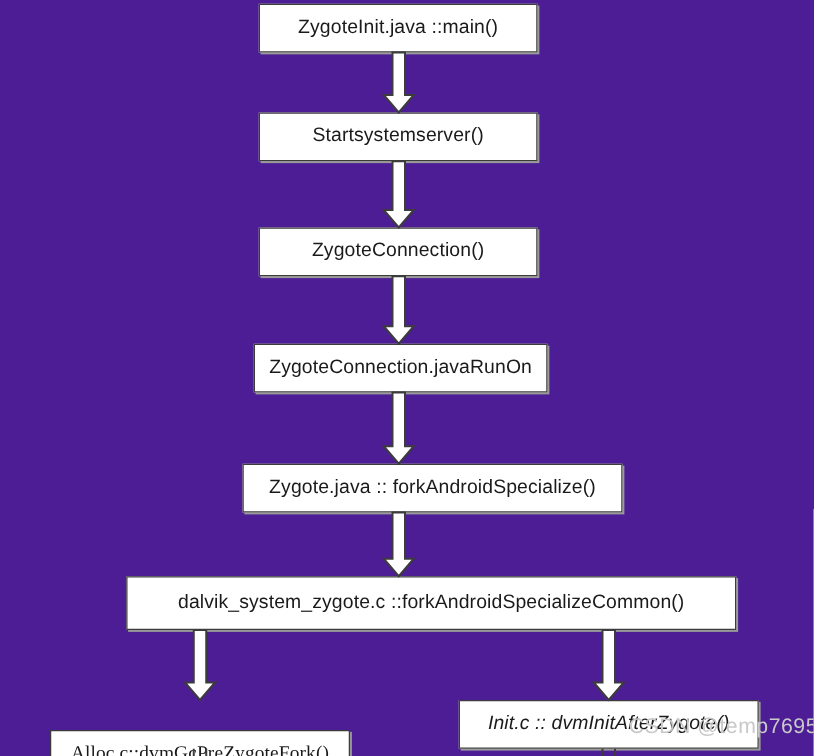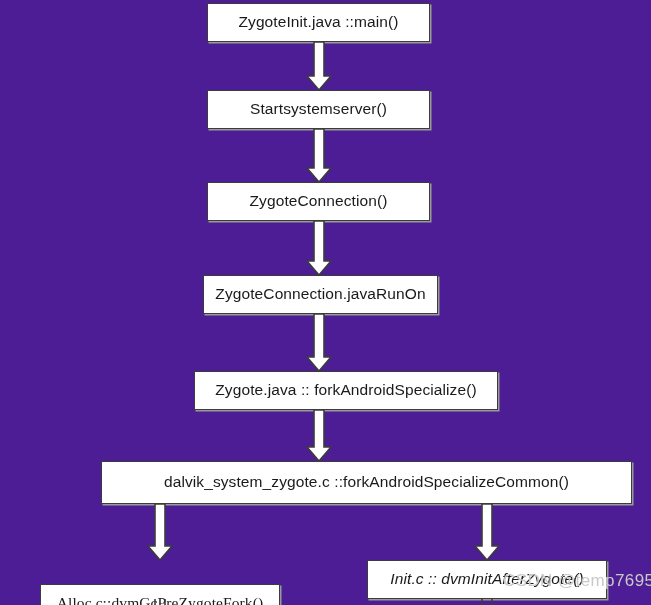--- a/index.html
+++ b/index.html
@@ -73,21 +73,21 @@
   </div>
 
   <div class="node" style="left:203px; top:275px; width:235px; height:39px;align-items:center;">
     <span class="lbl">ZygoteConnection.javaRunOn</span>
   </div>
 
   <div class="node" style="left:178px; top:371px; width:304px; height:39px;margin-left:16px;">
     <span class="lbl">Zygote.java :: forkAndroidSpecialize()</span>
   </div>
 
-  <div class="node" style="left:101px; top:461px; width:531px; height:43px;">
+  <div class="node" style="left:101px; top:461px; width:488px; height:43px;">
     <span class="lbl">dalvik_system_zygote.c ::forkAndroidSpecializeCommon()</span>
   </div>
 
   <div class="node" style="left:40px; top:584px; width:240px; height:39px;font-family:Liberation Serif, serif;">
     <span class="lbl">Alloc.c::dvmGcPreZygoteFork()</span>
   </div>
 
   <div class="node" style="left:367px; top:560px; width:240px; height:39px;font-style:italic;">
     <span class="lbl">Init.c :: dvmInitAfterZygote()</span>
   </div>

